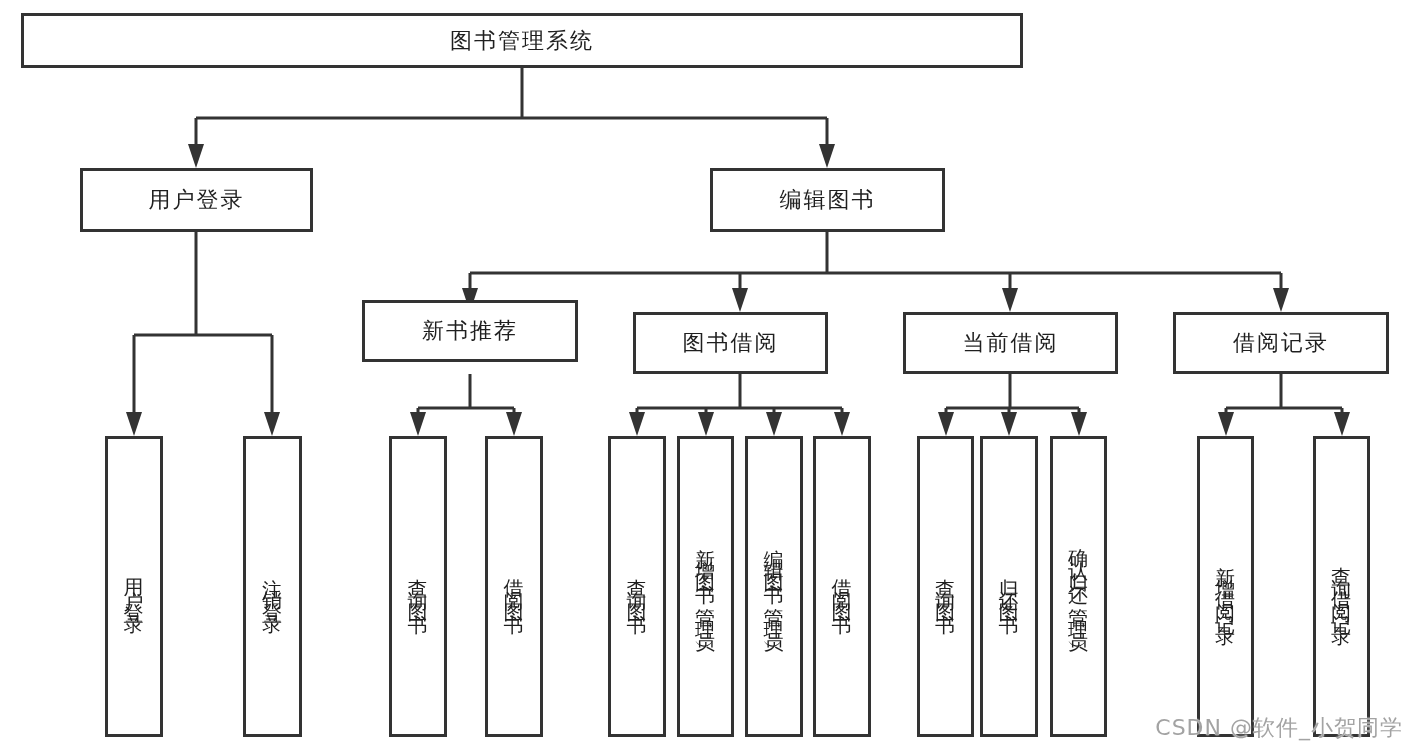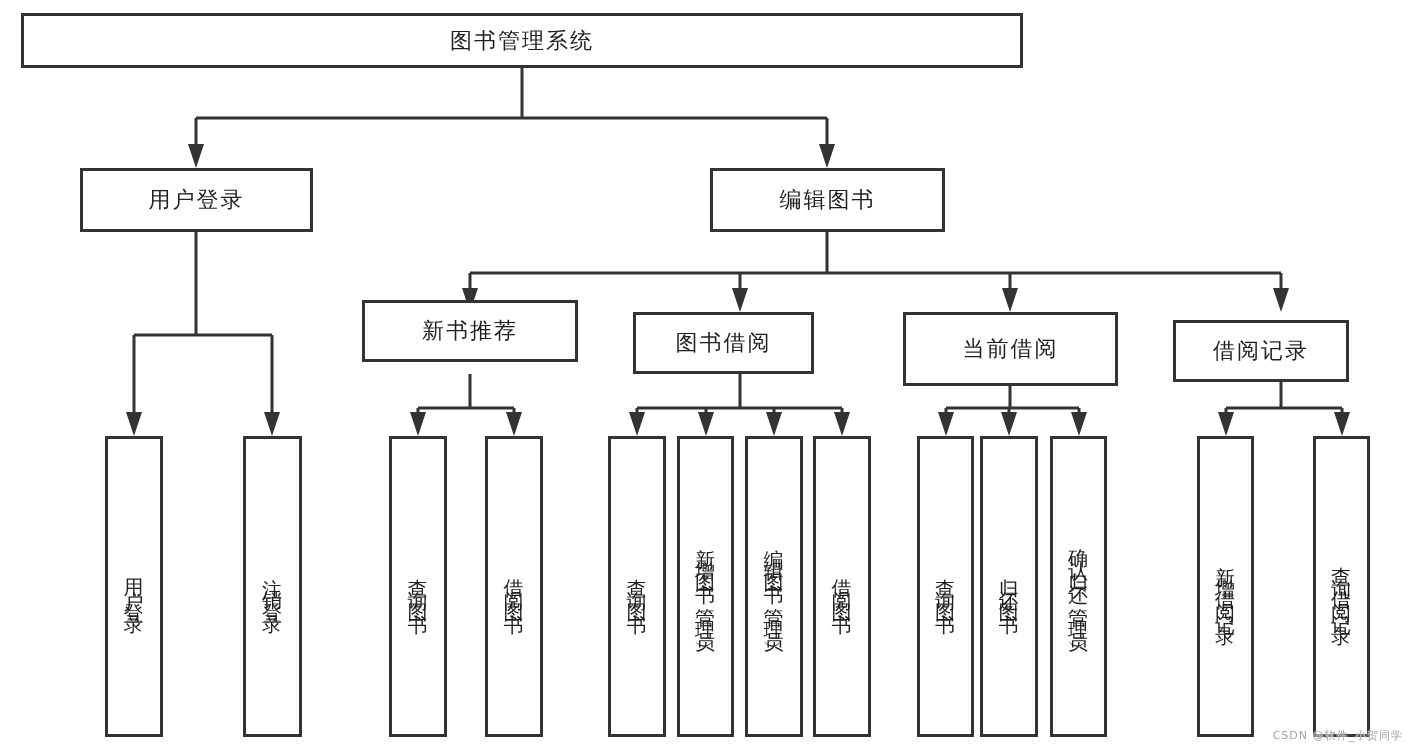--- a/index.html
+++ b/index.html
@@ -33,21 +33,21 @@
     text-orientation: mixed;
     font-size: 20px;
     letter-spacing: 12px;
     line-height: 1.0;
     color: #1f1f1f;
   }
   #watermark {
     position: absolute;
     right: 2px;
     bottom: 4px;
-    font-size: 11px;
+    font-size: 22px;
     color: #a3a3a3;
     letter-spacing: 1px;
     z-index: 3;
     text-shadow: 0 0 2px #ffffff, 0 0 1px #ffffff;
     white-space: nowrap;
   }
 </style>
 </head>
 <body>
 
@@ -93,27 +93,27 @@
   <div class="box" style="left:80px; top:168px; width:233px; height:64px;">
     <span class="hlabel">用户登录</span>
   </div>
   <div class="box" style="left:710px; top:168px; width:235px; height:64px;">
     <span class="hlabel">编辑图书</span>
   </div>
 
   <div class="box" style="left:362px; top:300px; width:216px; height:62px;">
     <span class="hlabel">新书推荐</span>
   </div>
-  <div class="box" style="left:633px; top:312px; width:181px; height:62px;">
+  <div class="box" style="left:633px; top:312px; width:195px; height:62px;">
     <span class="hlabel">图书借阅</span>
   </div>
-  <div class="box" style="left:903px; top:312px; width:215px; height:74px;">
+  <div class="box" style="left:903px; top:312px; width:215px; height:62px;">
     <span class="hlabel">当前借阅</span>
   </div>
-  <div class="box" style="left:1173px; top:320px; width:176px; height:62px;">
+  <div class="box" style="left:1173px; top:312px; width:216px; height:62px;">
     <span class="hlabel">借阅记录</span>
   </div>
 
   <div class="box leaf" style="left:105px; top:436px; width:58px; height:301px;">
     <span class="vlabel">用户登录</span>
   </div>
   <div class="box leaf" style="left:243px; top:436px; width:59px; height:301px;">
     <span class="vlabel">注销登录</span>
   </div>
 

